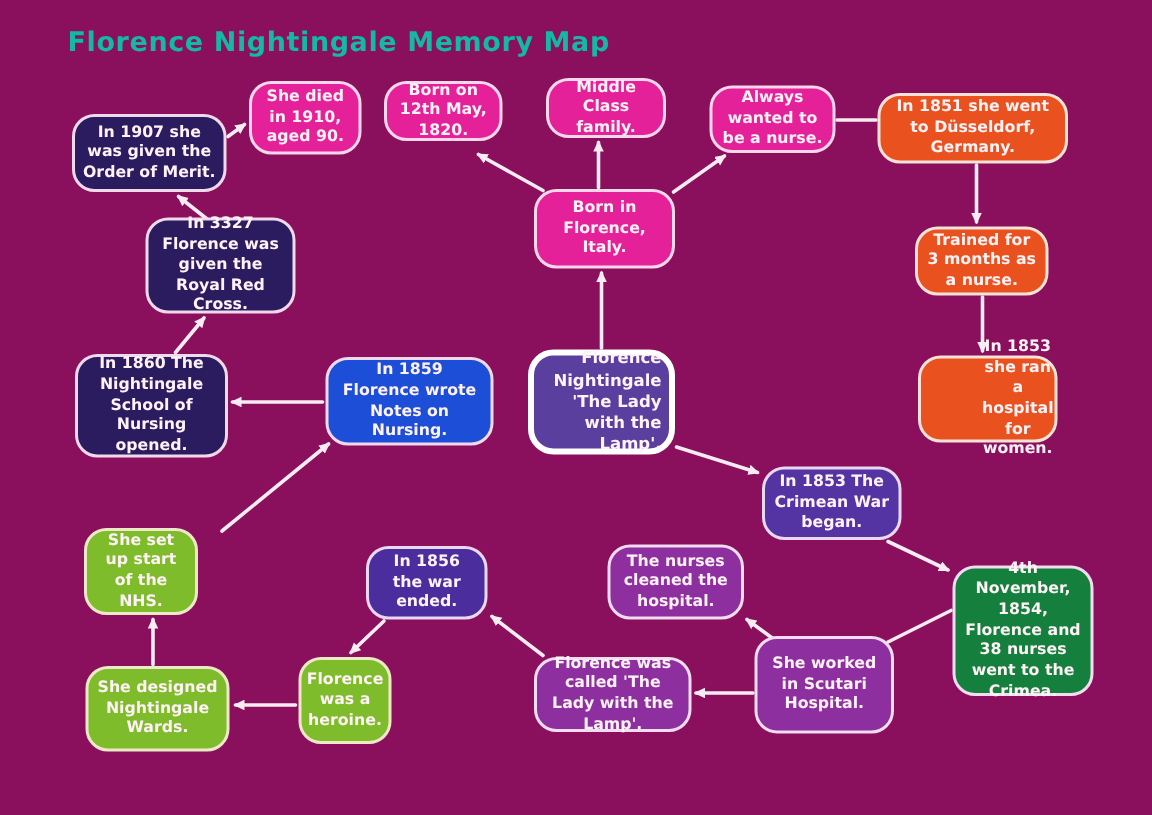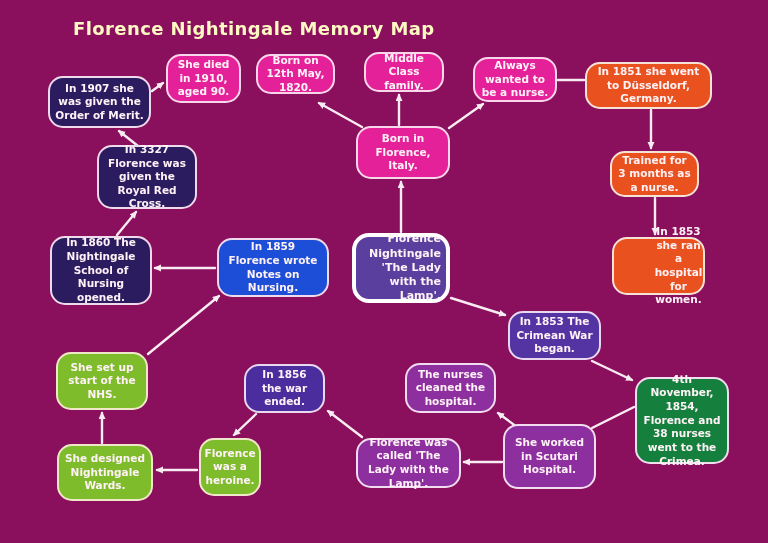--- a/index.html
+++ b/index.html
@@ -51,21 +51,21 @@
   .node.central {
     border-width: 4px;
     border-radius: 17px;
     font-size: 11px;
   }
 </style>
 </head>
 <body style="background: rgb(138, 15, 92);">
 
 <div id="map-canvas">
-  <h1 class="map-title" style="color: #fef9c3; margin-left: 28px;">Florence Nightingale Memory Map</h1>
+  <h1 class="map-title" style="color: #14b8a6;">Florence Nightingale Memory Map</h1>
   <svg id="edge-layer" width="768" height="543" viewBox="0 0 768 543">
     <defs>
       <marker id="arrowhead" markerWidth="8" markerHeight="8" refX="6" refY="3.5" orient="auto" markerUnits="userSpaceOnUse">
         <path d="M0,0 L7.5,3.5 L0,7 Z" fill="#F8ECF2"></path>
       </marker>
     </defs>
     <g id="edge-group">
         <line x1="138" y1="146" x2="119" y2="131" stroke="#F8ECF2" stroke-width="2.4" stroke-linecap="round" marker-end="url(#arrowhead)"></line>
         <line x1="152" y1="91" x2="163" y2="83" stroke="#F8ECF2" stroke-width="2.4" stroke-linecap="round" marker-end="url(#arrowhead)"></line>
         <line x1="117" y1="235" x2="136" y2="212" stroke="#F8ECF2" stroke-width="2.4" stroke-linecap="round" marker-end="url(#arrowhead)"></line>
@@ -125,21 +125,21 @@
       </div>
       <div class="node central" style="left: 352px; top: 233px; width: 98px; height: 70px; background: rgb(91, 63, 158); border-color: rgb(255, 255, 255); color: rgb(255, 242, 247); text-align: right;">
         <span>Florence Nightingale 'The Lady with the Lamp'.</span>
       </div>
       <div class="node" style="left: 612px; top: 237px; width: 93px; height: 58px; background: rgb(233, 82, 31); border-color: rgb(246, 227, 215); color: rgb(255, 242, 247); padding-left: 45px;">
         <span>In 1853 she ran a hospital for women.</span>
       </div>
       <div class="node" style="left: 508px; top: 311px; width: 93px; height: 49px; background: rgb(84, 52, 162); border-color: rgb(232, 217, 240); color: rgb(255, 242, 247);">
         <span>In 1853 The Crimean War began.</span>
       </div>
-      <div class="node" style="left: 56px; top: 352px; width: 92px; height: 58px; background: rgb(127, 188, 43); border-color: rgb(239, 232, 200); color: rgb(255, 242, 247);">
+      <div class="node" style="left: 56px; top: 352px; width: 76px; height: 58px; background: rgb(127, 188, 43); border-color: rgb(239, 232, 200); color: rgb(255, 242, 247);">
         <span>She set up start of the NHS.</span>
       </div>
       <div class="node" style="left: 244px; top: 364px; width: 81px; height: 49px; background: rgb(75, 45, 158); border-color: rgb(232, 217, 240); color: rgb(255, 242, 247);">
         <span>In 1856 the war ended.</span>
       </div>
       <div class="node" style="left: 405px; top: 363px; width: 91px; height: 50px; background: rgb(142, 47, 160); border-color: rgb(242, 220, 239); color: rgb(255, 242, 247);">
         <span>The nurses cleaned the hospital.</span>
       </div>
       <div class="node" style="left: 635px; top: 377px; width: 94px; height: 87px; background: #15803d; border-color: rgb(242, 220, 239); color: rgb(255, 242, 247);">
         <span>4th November, 1854, Florence and 38 nurses went to the Crimea.</span>

